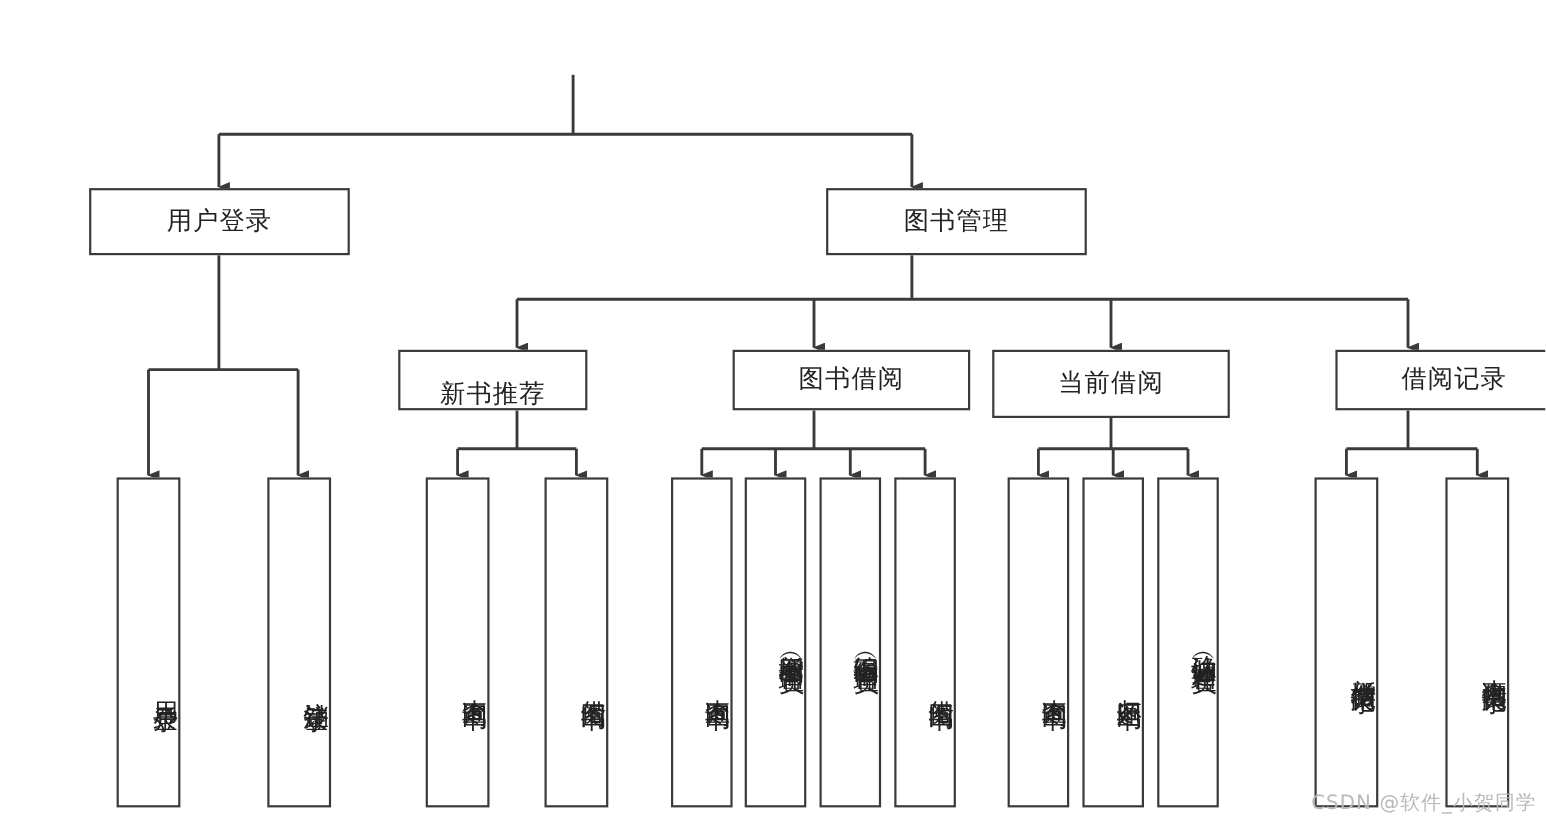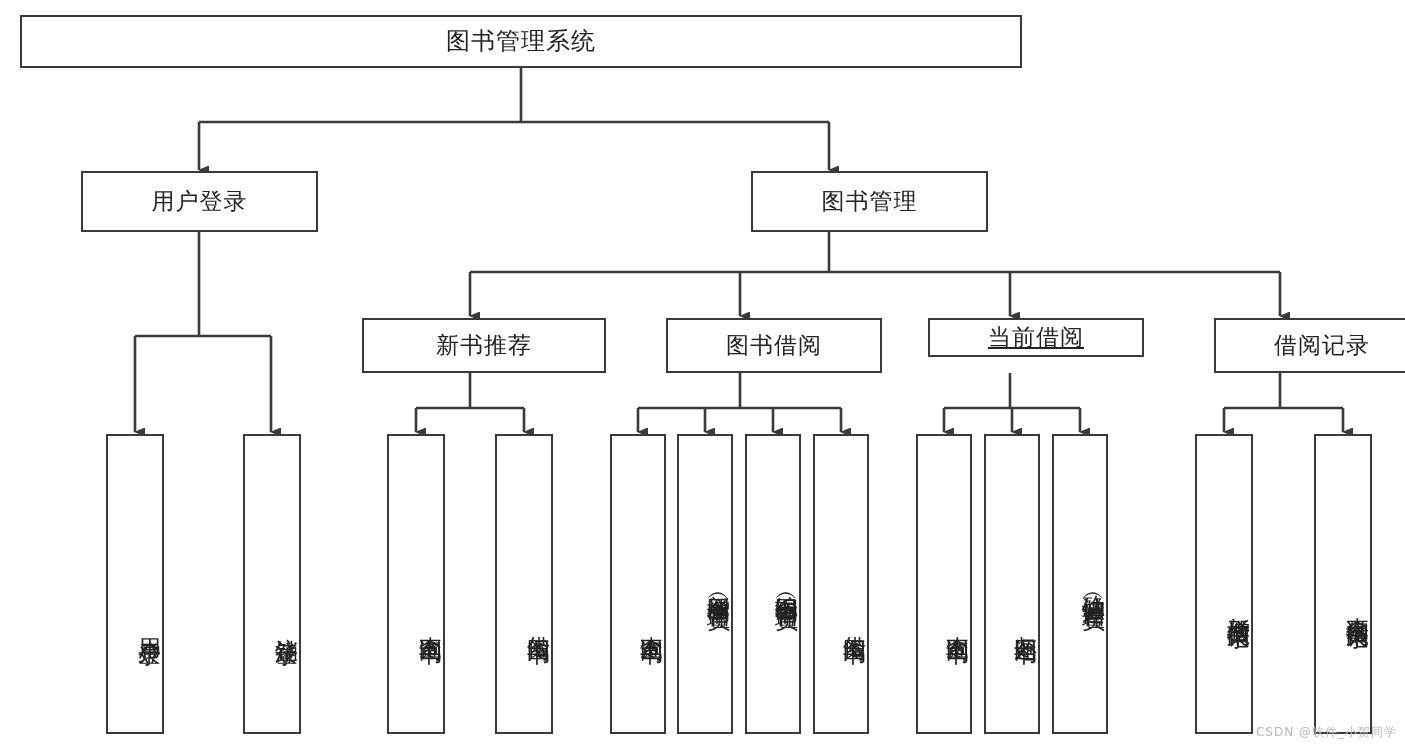--- a/index.html
+++ b/index.html
@@ -59,21 +59,21 @@
     display: block;
     white-space: pre-line;
   }
   #root-node {
     font-size: 24px;
   }
   #watermark {
     position: absolute;
     right: 8px;
     bottom: 6px;
-    font-size: 12px;
+    font-size: 18px;
     color: #b9b9b9;
     letter-spacing: 1px;
     white-space: nowrap;
     user-select: none;
   }
 </style>
 </head>
 <body>
 
 <div id="diagram-root">
@@ -122,38 +122,35 @@
       <path d="M1012,408 L1012,432" marker-end="url(#arrowhead)"></path>
       <path d="M1080,408 L1080,432" marker-end="url(#arrowhead)"></path>
 
       <path d="M1280,373 L1280,408"></path>
       <path d="M1224,408 L1343,408"></path>
       <path d="M1224,408 L1224,432" marker-end="url(#arrowhead)"></path>
       <path d="M1343,408 L1343,432" marker-end="url(#arrowhead)"></path>
     </g>
   </svg>
 
-  <div class="node horizontal" id="root-node" style="left:20px; top:15px; width:1002px; height:53px;">
-    <span class="node-label">图书管理系统</span>
-  </div>
 
   <div class="node horizontal" style="left:81px; top:171px; width:237px; height:61px;">
     <span class="node-label">用户登录</span>
   </div>
   <div class="node horizontal" style="left:711px; top:171px; width:237px; height:61px;margin-left:40px;">
     <span class="node-label">图书管理</span>
   </div>
 
-  <div class="node horizontal" style="left:362px; top:318px; width:244px; height:55px;">
+  <div class="node horizontal" style="left:362px; top:318px; width:172px; height:55px;align-items:flex-end;">
     <span class="node-label">新书推荐</span>
   </div>
   <div class="node horizontal" style="left:632px; top:318px; width:216px; height:55px;margin-left:34px;">
     <span class="node-label">图书借阅</span>
   </div>
-  <div class="node horizontal" style="left:928px; top:318px; width:216px; height:39px;text-decoration:underline;">
+  <div class="node horizontal" style="left:902px; top:318px; width:216px; height:62px;">
     <span class="node-label">当前借阅</span>
   </div>
   <div class="node horizontal" style="left:1172px; top:318px; width:216px; height:55px;margin-left:42px;">
     <span class="node-label">借阅记录</span>
   </div>
 
   <div class="node vertical" style="left:106px; top:434px; width:58px; height:300px; padding-top:80px;">
     <span class="node-label">用户登录</span>
   </div>
   <div class="node vertical" style="left:243px; top:434px; width:58px; height:300px; padding-top:80px;">

